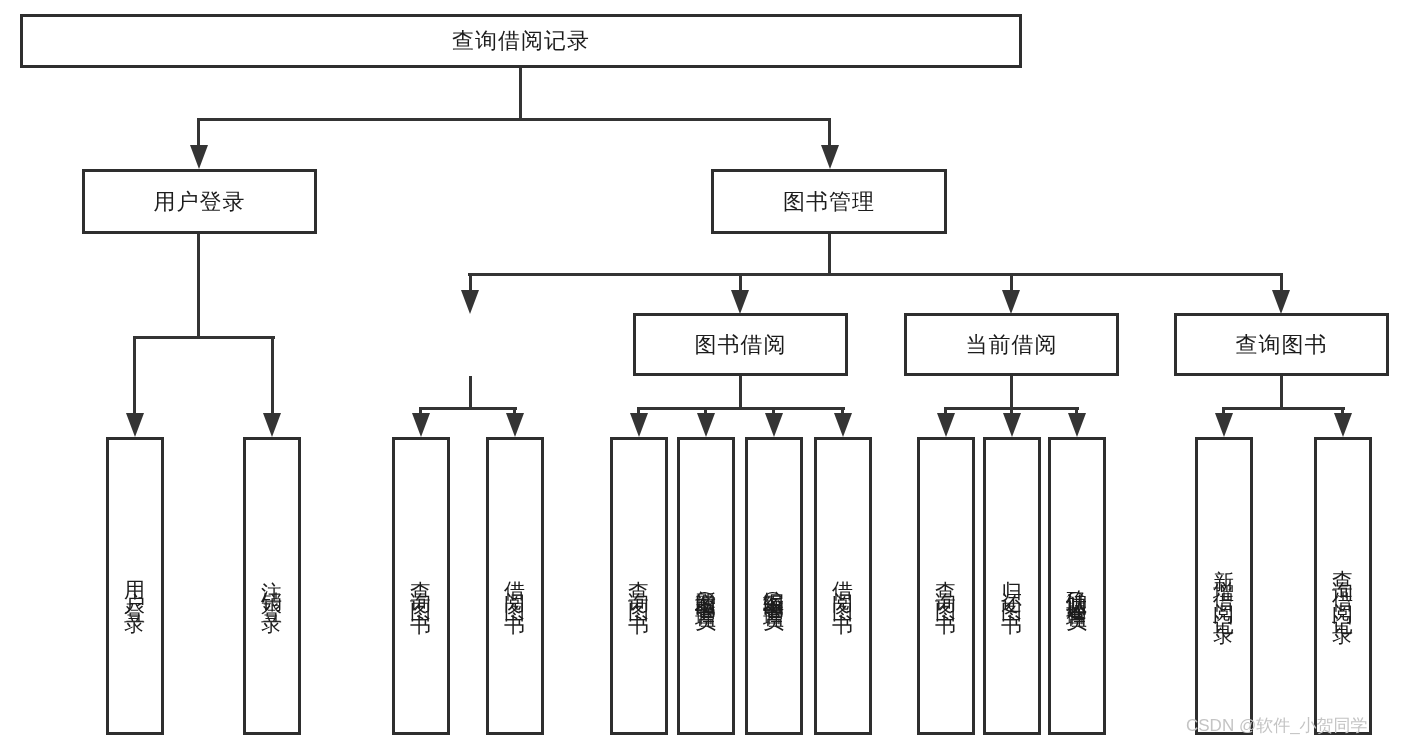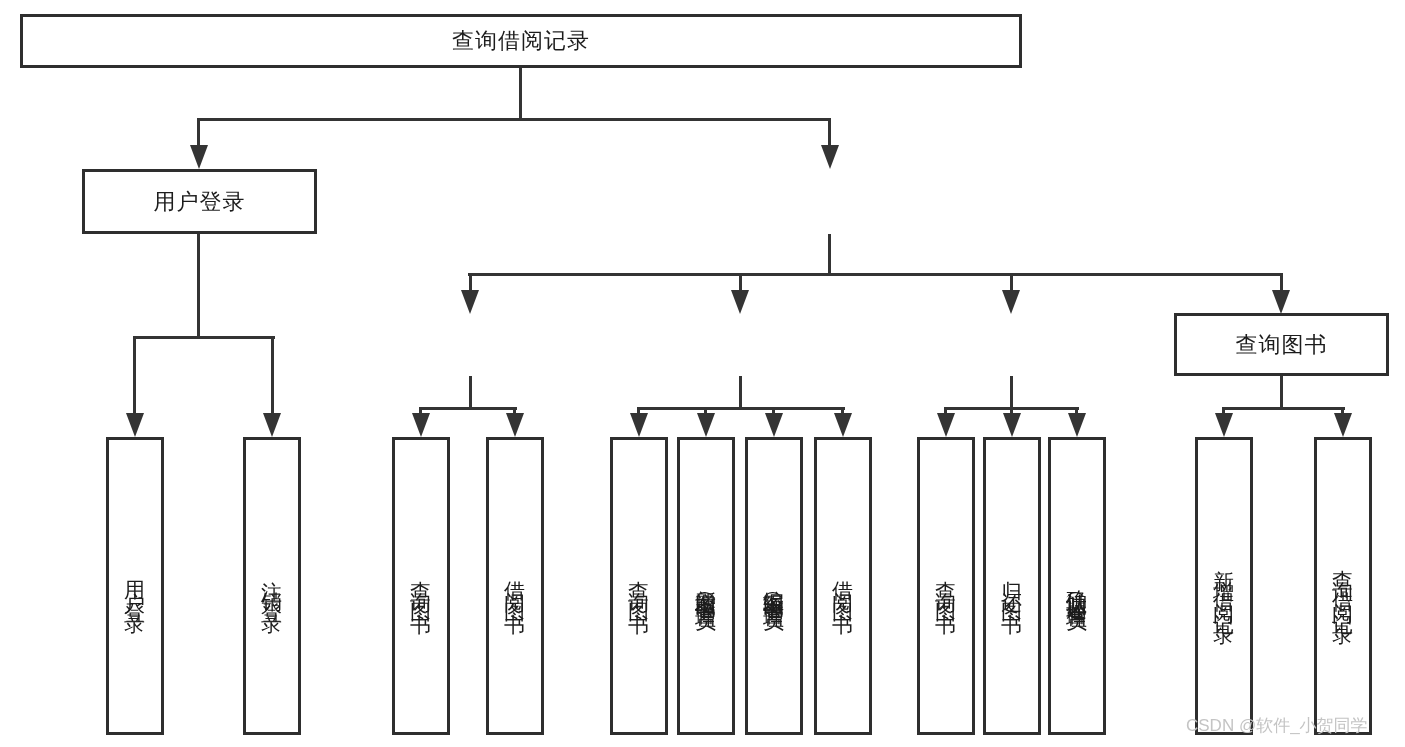--- a/index.html
+++ b/index.html
@@ -46,39 +46,48 @@
   <div class="vline" style="left:519px; top:68px;  height:52px;"></div>
   <div class="hline" style="left:197px; top:118px; width:634px;"></div>
   <div class="vline" style="left:197px; top:118px; height:30px;"></div>
   <div class="arrow" style="left:190px; top:145px;"></div>
   <div class="vline" style="left:828px; top:118px; height:30px;"></div>
   <div class="arrow" style="left:821px; top:145px;"></div>
 
   <div class="box" style="left:82px;  top:169px; width:235px; height:65px;">
     <span class="lbl">用户登录</span>
   </div>
+  <div class="box" style="left:711px; top:169px; width:236px; height:65px;">
+    <span class="lbl">图书管理</span>
+  </div>
 
   <div class="vline" style="left:197px; top:234px; height:104px;"></div>
   <div class="hline" style="left:133px; top:336px; width:142px;"></div>
   <div class="vline" style="left:133px; top:336px; height:79px;"></div>
   <div class="arrow" style="left:126px; top:413px;"></div>
   <div class="vline" style="left:271px; top:336px; height:79px;"></div>
   <div class="arrow" style="left:263px; top:413px;"></div>
 
   <div class="vline" style="left:828px;  top:234px; height:41px;"></div>
   <div class="hline" style="left:468px;  top:273px; width:815px;"></div>
   <div class="vline" style="left:469px;  top:273px; height:20px;"></div>
   <div class="arrow" style="left:461px;  top:290px;"></div>
   <div class="vline" style="left:739px;  top:273px; height:20px;"></div>
   <div class="arrow" style="left:731px;  top:290px;"></div>
   <div class="vline" style="left:1010px; top:273px; height:20px;"></div>
   <div class="arrow" style="left:1002px; top:290px;"></div>
   <div class="vline" style="left:1280px; top:273px; height:20px;"></div>
   <div class="arrow" style="left:1272px; top:290px;"></div>
 
+  <div class="box" style="left:633px;  top:313px; width:215px; height:63px;">
+    <span class="lbl">图书借阅</span>
+  </div>
+  <div class="box" style="left:904px;  top:313px; width:215px; height:63px;">
+    <span class="lbl">当前借阅</span>
+  </div>
   <div class="box" style="left:1174px; top:313px; width:215px; height:63px;">
     <span class="lbl">查询图书</span>
   </div>
 
   <div class="vline" style="left:469px;  top:376px; height:33px;"></div>
   <div class="hline" style="left:419px;  top:407px; width:98px;"></div>
   <div class="vline" style="left:739px;  top:376px; height:33px;"></div>
   <div class="hline" style="left:637px;  top:407px; width:208px;"></div>
   <div class="vline" style="left:1010px; top:376px; height:33px;"></div>
   <div class="hline" style="left:944px;  top:407px; width:135px;"></div>

